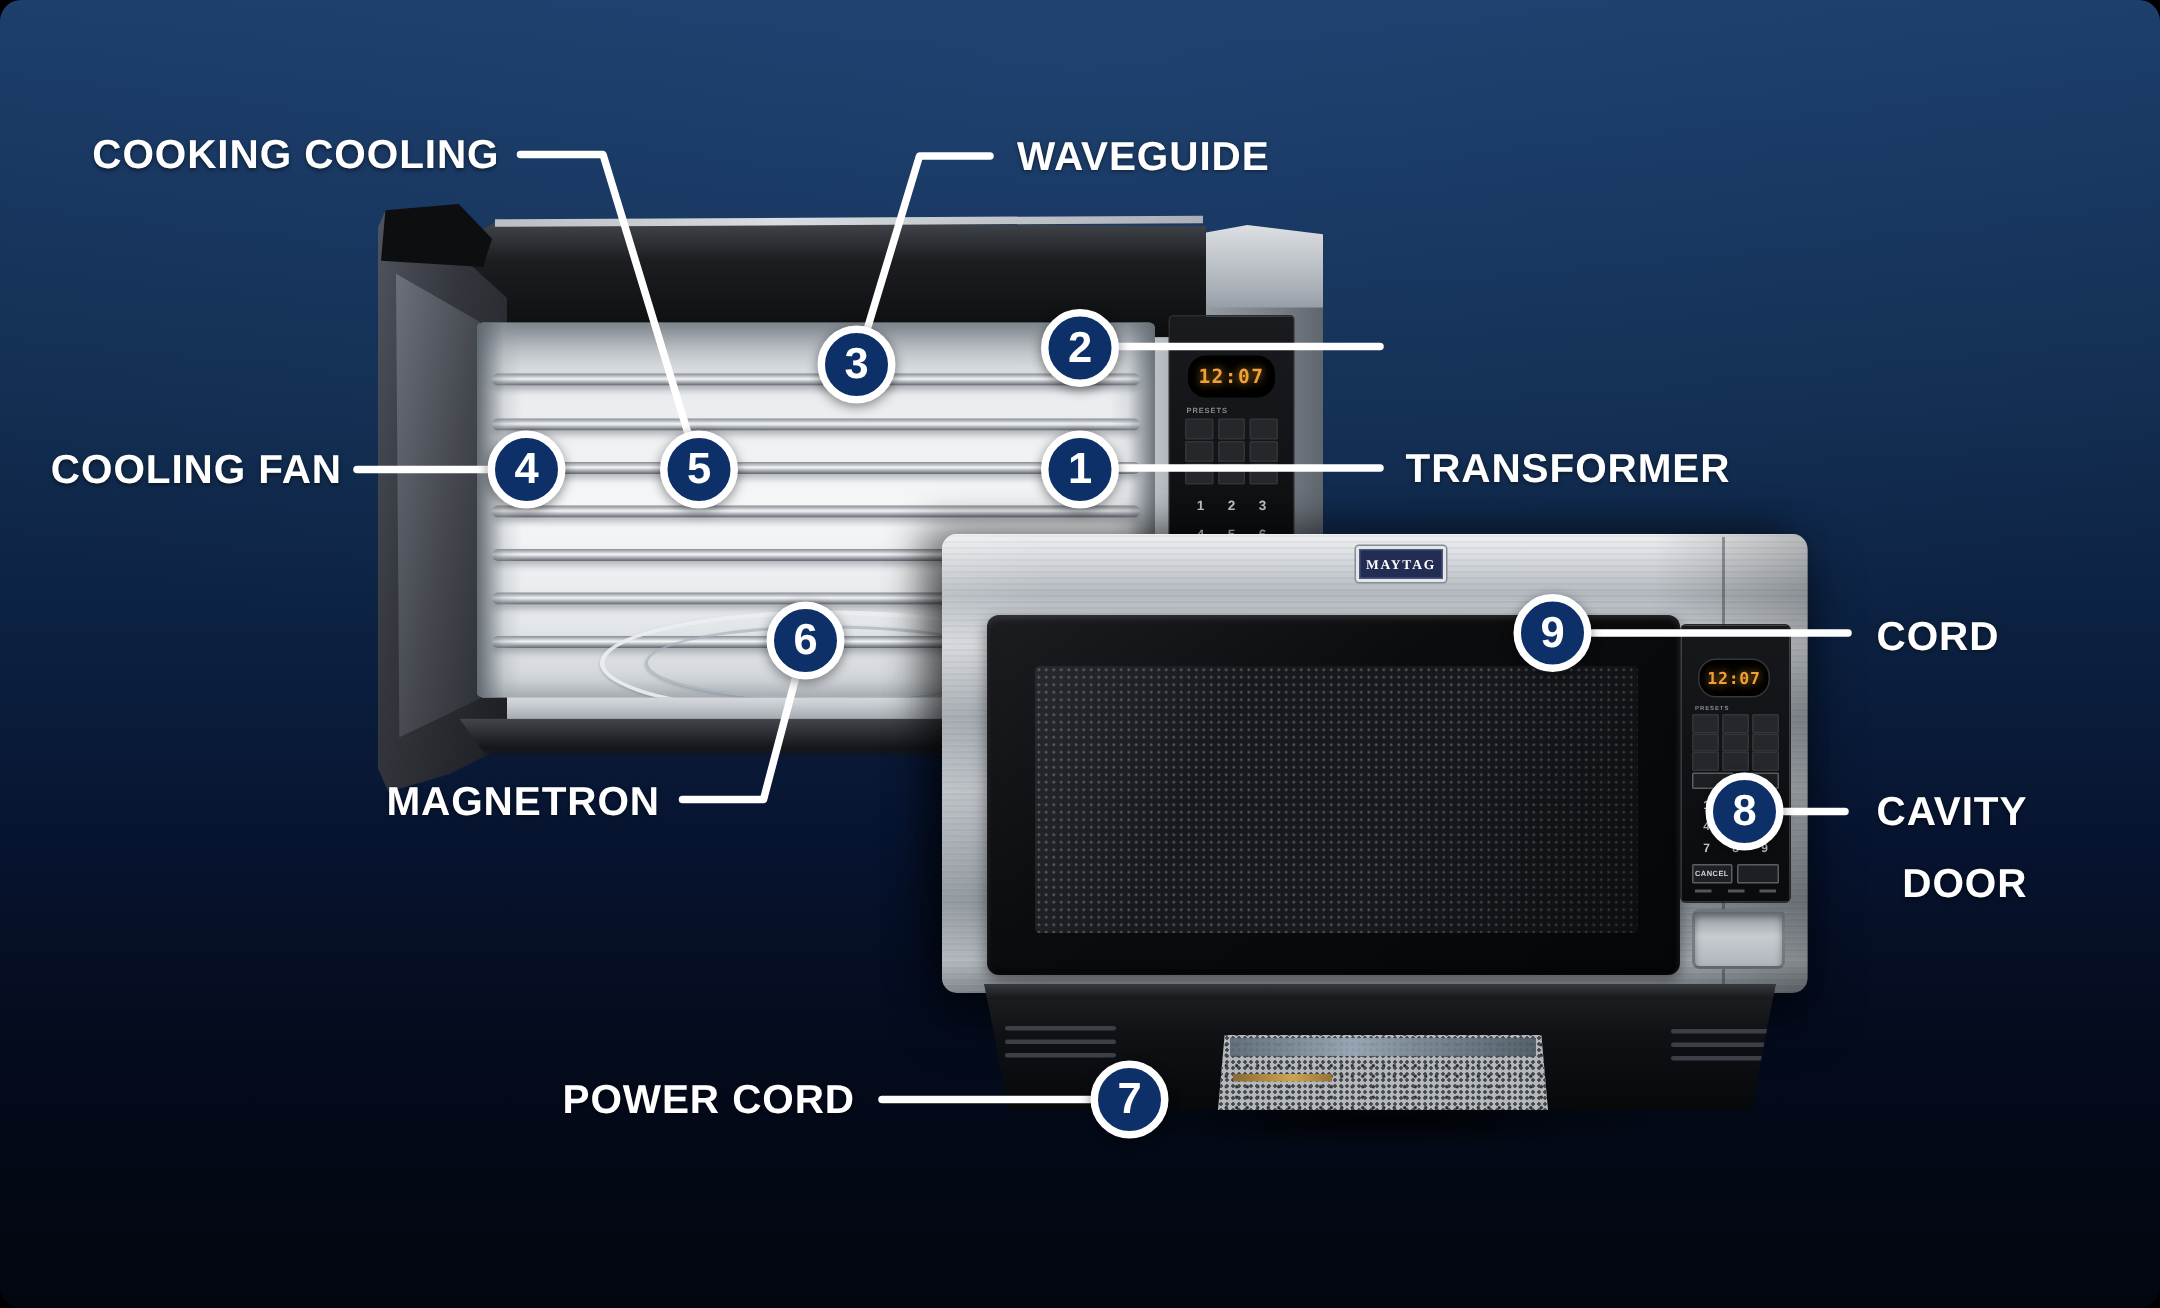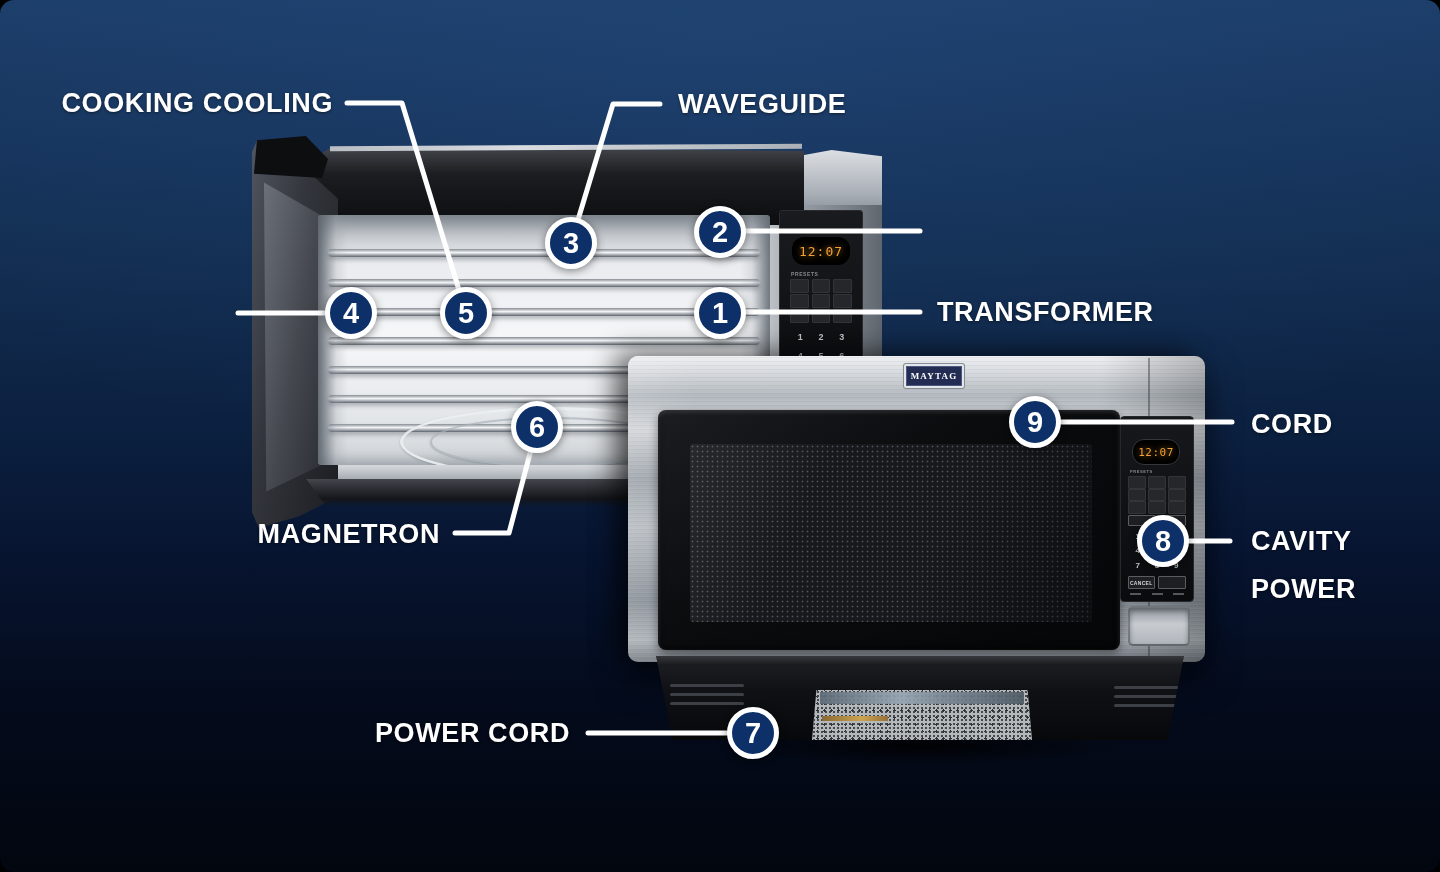--- a/index.html
+++ b/index.html
@@ -11,21 +11,21 @@
   .abs{position:absolute;}
 
   
   #leader-lines-svg{position:absolute;left:0;top:0;width:1440px;height:872px;z-index:50;pointer-events:none;}
   .callout-circle{position:absolute;width:42px;height:42px;border-radius:50%;
     background:#0d3069;border:5px solid #fff;z-index:60;
     display:flex;align-items:center;justify-content:center;
     box-shadow:0 2px 8px rgba(0,0,0,.45);}
   .callout-circle span{color:#fff;font-size:29px;font-weight:700;line-height:1;}
   .callout-label{position:absolute;z-index:60;color:#fff;font-size:27px;font-weight:700;
-    letter-spacing:.6px;white-space:nowrap;text-shadow:0 1px 3px rgba(0,0,0,.5);}
+    letter-spacing:.6px;white-space:nowrap;text-shadow:0 1px 3px rgba(0,0,0,.5);text-align:right;}
   .callout-label div{line-height:48px;}
 
   
   .bmw{z-index:10;}
   .cavity{left:318px;top:215px;width:452px;height:250px;border-radius:4px;overflow:hidden;
     background:linear-gradient(180deg,#aeb3b9 0%,#e9ebee 18%,#f6f7f9 50%,#e4e7ea 80%,#cfd3d7 100%);
     box-shadow:inset 0 10px 18px rgba(60,70,80,.45), inset 0 -6px 12px rgba(90,100,110,.35);}
   .cavity .wall-l{position:absolute;left:0;top:0;width:30px;height:100%;
     background:linear-gradient(90deg,rgba(90,98,106,.85),rgba(150,156,163,.25) 60%,transparent);}
   .cavity .wall-r{position:absolute;right:0;top:0;width:30px;height:100%;
@@ -59,21 +59,21 @@
     clip-path:polygon(6% 1%,60% 8%,100% 16%,100% 92%,55% 97%,8% 100%,0 96%,0 4%);
     box-shadow:6px 8px 18px rgba(0,0,0,.5);}
   .bdoor-inner{left:264px;top:176px;width:56px;height:322px;z-index:8;
     background:linear-gradient(100deg,#6c717a,#45484f 55%,#2c2f34);
     clip-path:polygon(0 2%,100% 12%,100% 90%,4% 98%);}
   .bdoor-cap{left:254px;top:136px;width:74px;height:42px;z-index:9;background:#0d0e10;
     clip-path:polygon(4% 10%,70% 0,100% 55%,92% 100%,0 90%);}
 
   
   .clock{background:#000;border-radius:12px;display:flex;align-items:center;justify-content:center;
-    color:#f2a032;font-family:"DejaVu Sans Mono",monospace;font-weight:400;
+    color:#f2a032;font-family:"DejaVu Sans Mono",monospace;font-weight:700;
     text-shadow:0 0 6px rgba(242,160,50,.8);}
   .presets-lab{color:#86898d;font-size:5px;letter-spacing:.6px;font-weight:700;}
   .preset-grid{display:grid;grid-template-columns:repeat(3,1fr);gap:3px;}
   .preset-grid i{display:block;height:100%;background:#25272b;border-radius:1px;border:1px solid #323439;}
   .keypad{display:grid;grid-template-columns:repeat(3,1fr);align-items:center;justify-items:center;
     color:#c7cacd;font-weight:700;}
   .crow{display:flex;gap:3px;align-items:center;}
   .crow .cbtn{background:#1d1f23;border:1px solid #5a5e63;border-radius:1px;color:#d2d5d8;
     font-size:5px;font-weight:700;display:flex;align-items:center;justify-content:center;letter-spacing:.3px;}
   .dash-row{display:flex;justify-content:space-between;}
@@ -276,20 +276,23 @@
     </div>
     <div class="callout-circle" style="left: 545px; top: 217px; background: rgb(13, 48, 105); border-color: rgb(255, 255, 255);">
       <span>3</span>
     </div>
     <div class="callout-label" style="left: 678px; top: 104px; transform: translateY(-50%);">
       <div>WAVEGUIDE</div>
     </div>
     <div class="callout-circle" style="left: 325px; top: 287px; background: rgb(13, 48, 105); border-color: rgb(255, 255, 255);">
       <span>4</span>
     </div>
+    <div class="callout-label" style="right: 1212px; text-align: right; top: 313px; transform: translateY(-50%);">
+      <div>COOLING FAN</div>
+    </div>
     <div class="callout-circle" style="left: 440px; top: 287px; background: rgb(13, 48, 105); border-color: rgb(255, 255, 255);">
       <span>5</span>
     </div>
     <div class="callout-label" style="right: 1107px; text-align: right; top: 103px; transform: translateY(-50%);">
       <div>COOKING COOLING</div>
     </div>
     <div class="callout-circle" style="left: 511px; top: 401px; background: rgb(13, 48, 105); border-color: rgb(255, 255, 255);">
       <span>6</span>
     </div>
     <div class="callout-label" style="right: 1000px; text-align: right; top: 534px; transform: translateY(-50%);">
@@ -299,21 +302,21 @@
       <span>7</span>
     </div>
     <div class="callout-label" style="right: 870px; text-align: right; top: 733px; transform: translateY(-50%);">
       <div>POWER CORD</div>
     </div>
     <div class="callout-circle" style="left: 1137px; top: 515px; background: rgb(13, 48, 105); border-color: rgb(255, 255, 255);">
       <span>8</span>
     </div>
     <div class="callout-label" style="left: 1251px; top: 565px; transform: translateY(-50%);">
       <div>CAVITY</div>
-      <div>POWER</div>
+      <div>DOOR</div>
     </div>
     <div class="callout-circle" style="left: 1009px; top: 396px; background: rgb(13, 48, 105); border-color: rgb(255, 255, 255);">
       <span>9</span>
     </div>
     <div class="callout-label" style="left: 1251px; top: 424px; transform: translateY(-50%);">
       <div>CORD</div>
     </div>
   </div>
 
 </body></html>

